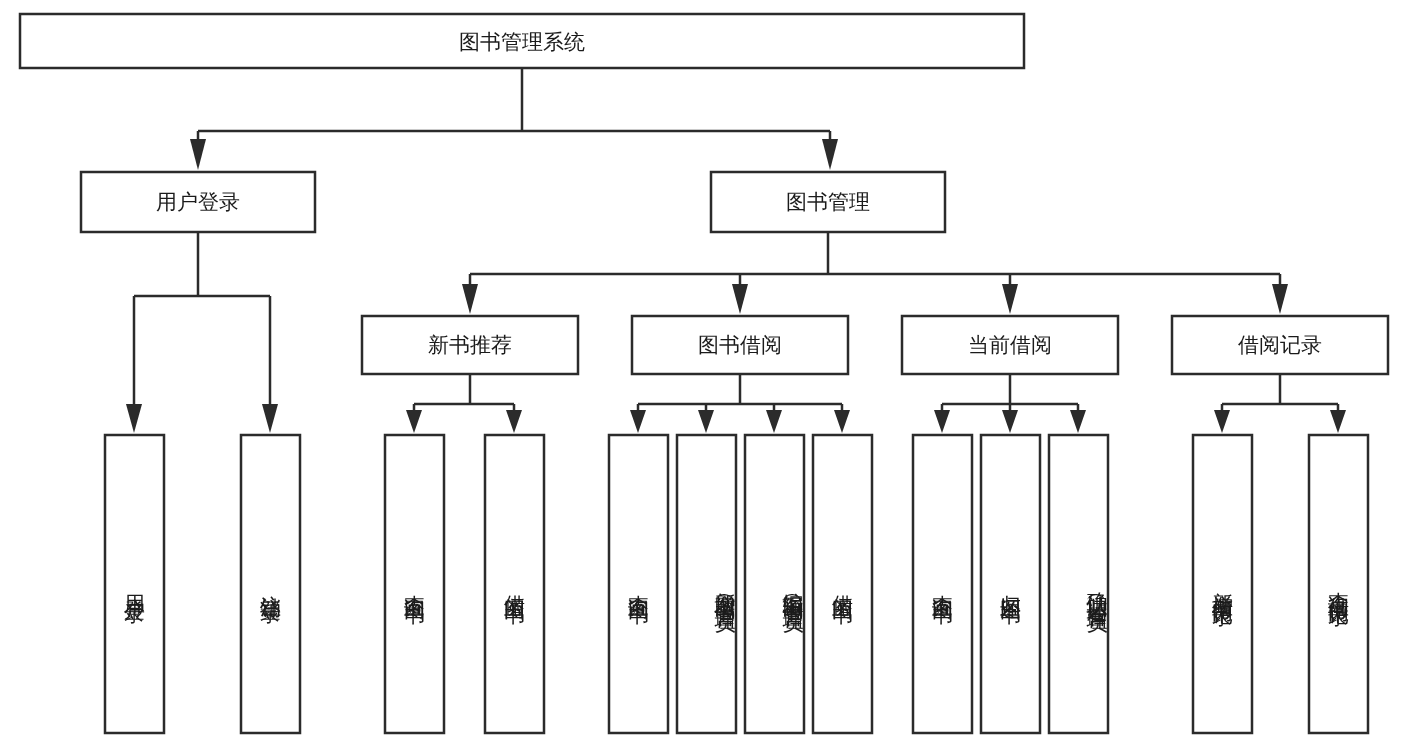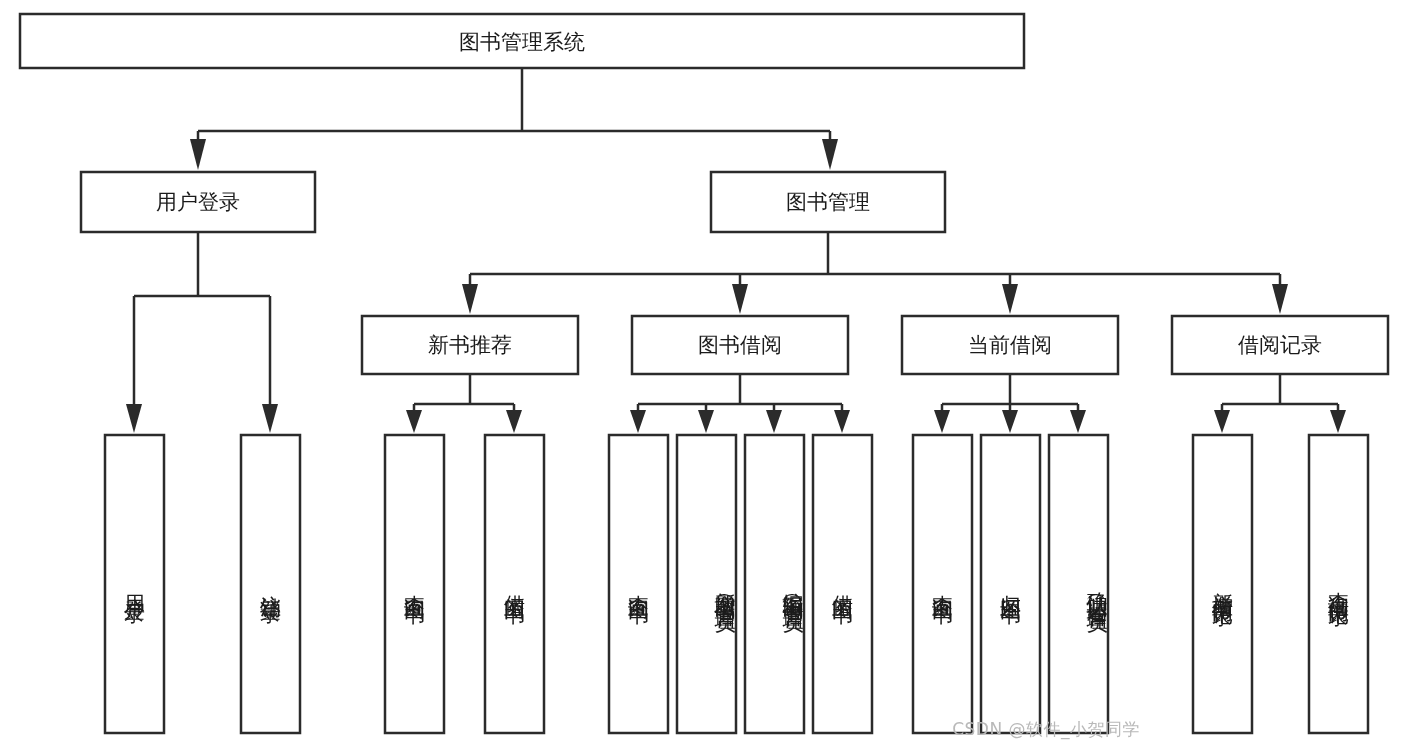--- a/index.html
+++ b/index.html
@@ -241,15 +241,14 @@
   <div class="leaf-label" style="left:745px; top:435px; width:59px; height:298px; align-items:flex-start; padding-top:8px; box-sizing:border-box;">编辑图书（管理员）</div>
   <div class="leaf-label" style="left:813px; top:435px; width:59px; height:298px;">借阅图书</div>
 
   <div class="leaf-label" style="left:913px; top:435px; width:59px; height:298px;">查询图书</div>
   <div class="leaf-label" style="left:981px; top:435px; width:59px; height:298px;">归还图书</div>
   <div class="leaf-label" style="left:1049px; top:435px; width:59px; height:298px; align-items:flex-start; padding-top:8px; box-sizing:border-box;">确认归还（管理员）</div>
 
   <div class="leaf-label" style="left:1193px; top:435px; width:59px; height:298px;">新增借阅记录</div>
   <div class="leaf-label" style="left:1309px; top:435px; width:59px; height:298px;">查询借阅记录</div>
 
-  <div class="watermark">CSDN @软件_小贺同学</div>
 
 </div>
 
 </body></html>

